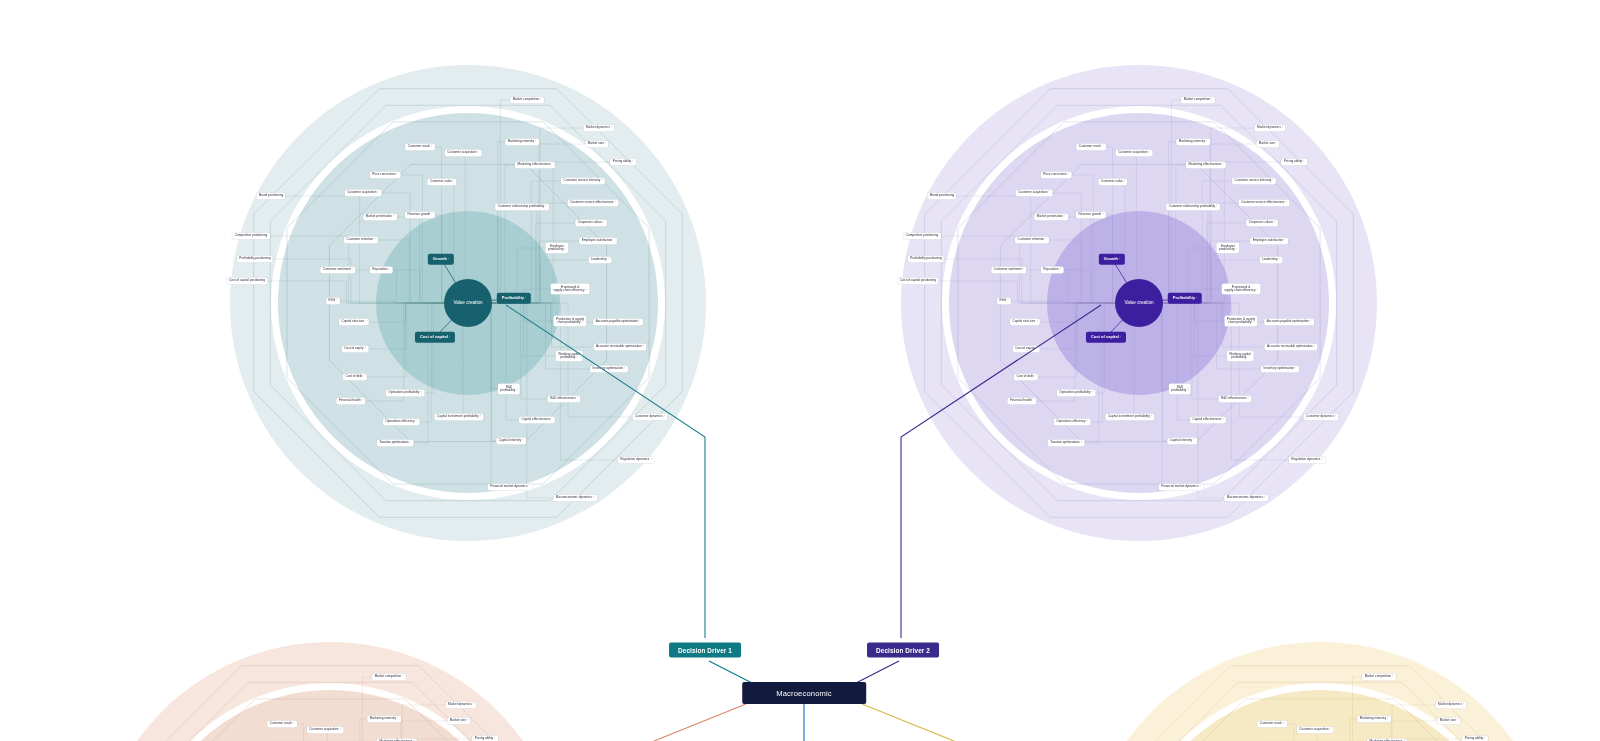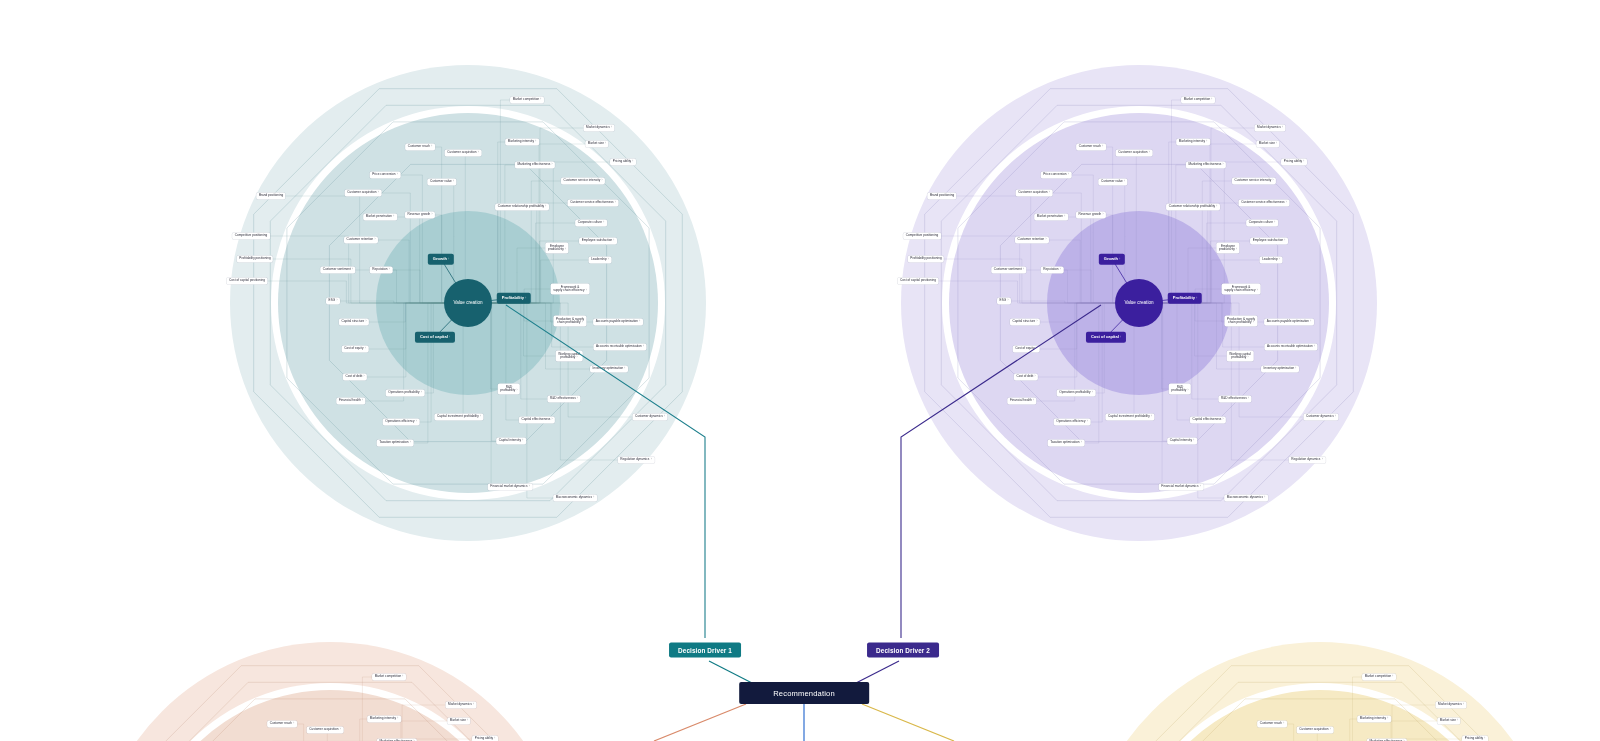--- a/index.html
+++ b/index.html
@@ -430,15 +430,15 @@
       <path d="M1101 305 L901 437 L901 638" stroke="#3b2a8c" stroke-width="1.1" fill="none"></path>
       <path d="M709 661 L752 683" stroke="#0f7a84" stroke-width="1.2" fill="none"></path>
       <path d="M899 661 L856 683" stroke="#3b2a8c" stroke-width="1.2" fill="none"></path>
       <path d="M746 704 L654 741" stroke="#d98a6a" stroke-width="1.2" fill="none"></path>
       <path d="M804 704 L804 741" stroke="#2f6fd0" stroke-width="1.2" fill="none"></path>
       <path d="M862 704 L954 741" stroke="#d9b84a" stroke-width="1.2" fill="none"></path>
     </svg>
   <div id="flow">
       <div class="dnode" style="left: 705px; top: 650px; background: rgb(15, 122, 132);">Decision Driver 1</div>
       <div class="dnode" style="left: 903px; top: 650px; background: rgb(59, 42, 140);">Decision Driver 2</div>
-      <div class="rec" style="left: 804px; top: 693px;">Recommendation</div>
+      <div class="rec" style="left: 804px; top: 693px;">Macroeconomic</div>
     </div>
 </div>
 
 </body></html>

